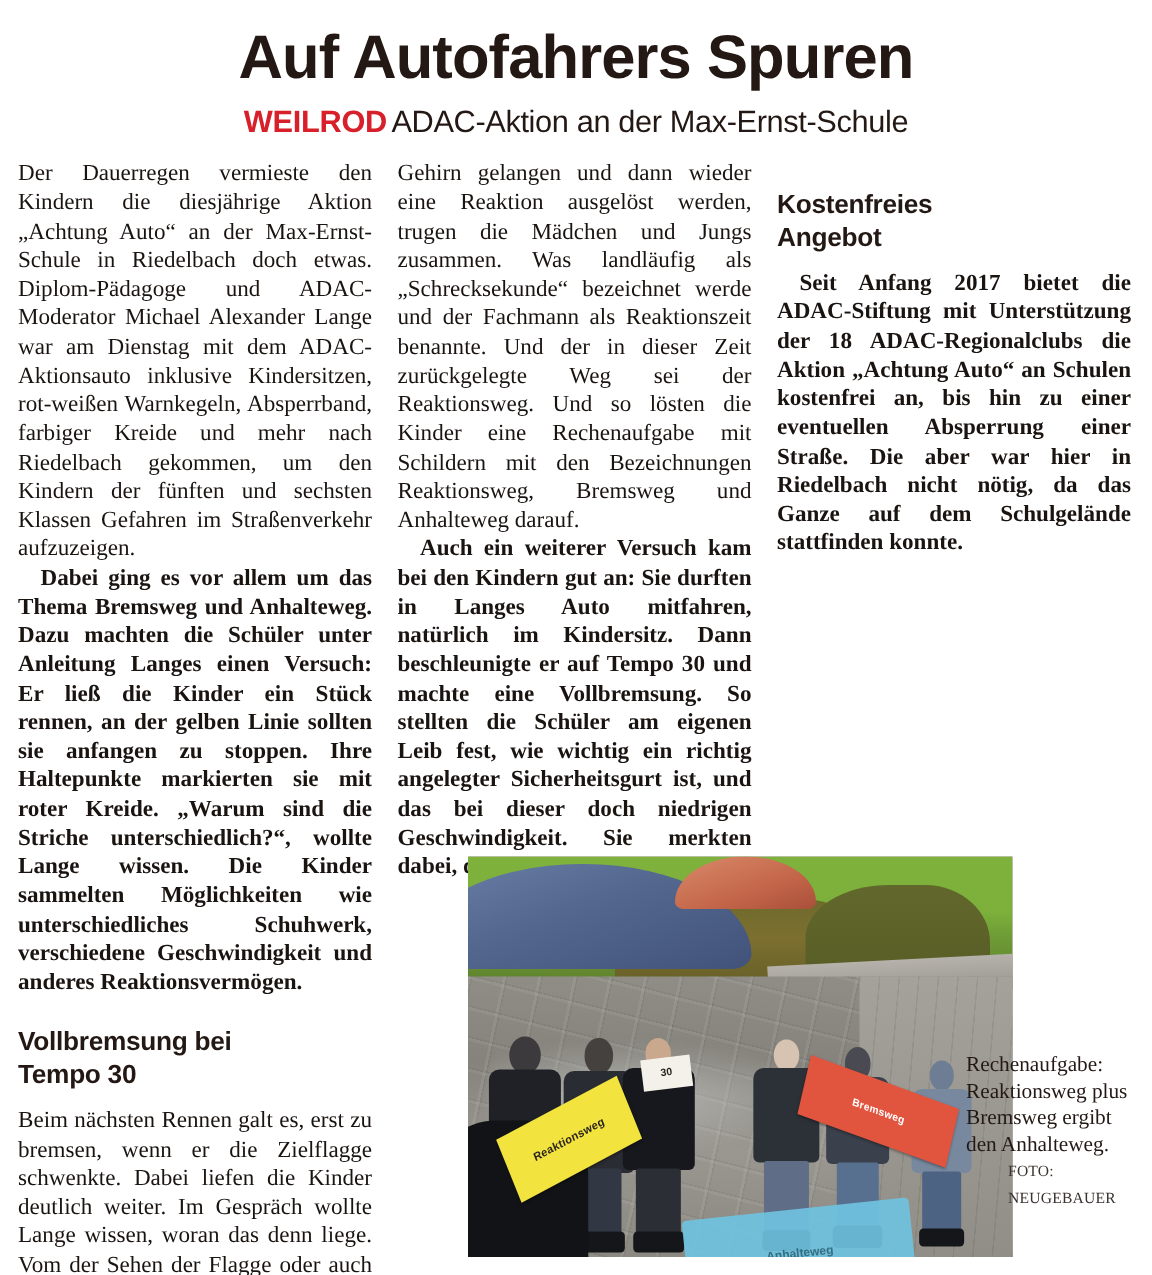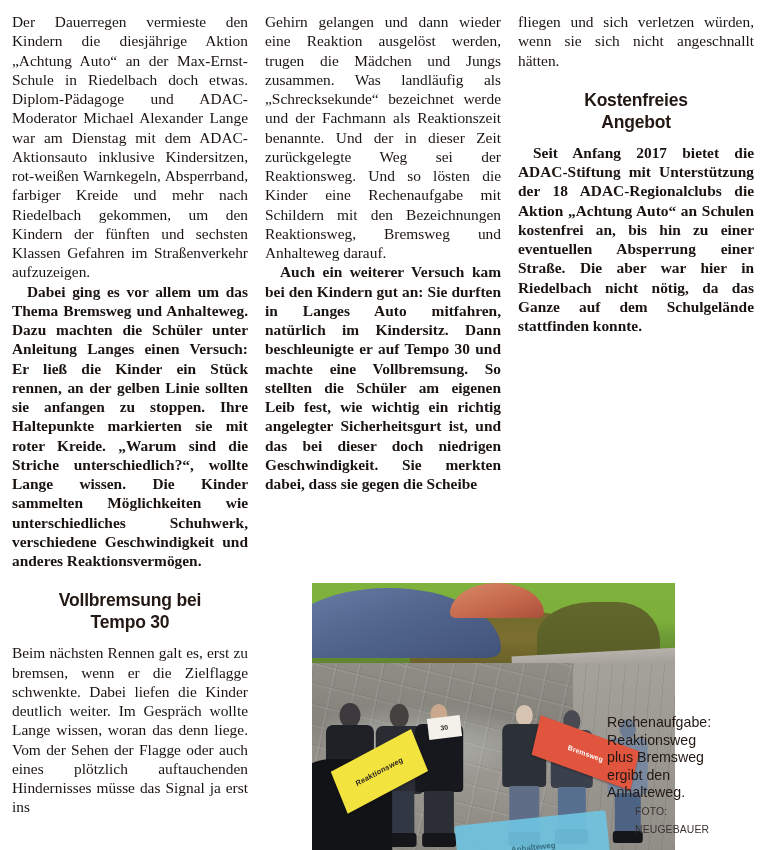--- a/index.html
+++ b/index.html
@@ -79,21 +79,20 @@
   }
   p.body.indent { text-indent: 15px; font-weight: bold; }
 
   h2.crosshead {
     font-family: "Liberation Sans", "DejaVu Sans", sans-serif;
     font-weight: bold;
     font-size: 17.5px;
     line-height: 22px;
     color: #231813;
     margin: 19px 0 10px 0;
-    text-align: center;
     letter-spacing: -0.2px;
     white-space: pre-line;
   }
 
   
   .photo-block {
     position: absolute;
     left: 272px;
     top: 555px;
     width: 363px;
@@ -203,60 +202,65 @@
   .sign-white {
     left: 32%; top: 50%; width: 9%; height: 8%;
     background: #f3f1ea;
     transform: rotate(-7deg);
     font-size: 7px;
   }
 
   
   .caption {
     position: absolute;
-    left: 607px;
+    left: 644px;
     top: 702px;
     width: 118px;
-    font-family: Liberation Sans, sans-serif;
+    font-family: Liberation Serif, serif;
     font-size: 14.2px;
     line-height: 17.6px;
     color: #231813;
   }
   .caption .credit {
     display: block;
     margin-top: 1px;
     font-size: 10.4px;
     letter-spacing: .15px;
     color: #3a3330;
     padding-left: 28px;
   }
 </style>
 </head>
 <body>
 
 <div class="page">
 
+  <header class="masthead">
+    <h1 class="headline">Auf Autofahrers Spuren</h1>
+    <div class="subhead-line">
+      <span class="kicker">WEILROD</span><span class="subhead-text">ADAC-Aktion an der Max-Ernst-Schule</span>
+    </div>
+  </header>
 
   <div class="columns">
 
     <div class="col">
       <p class="body">Der Dauerregen vermieste den Kindern die diesjährige Aktion „Achtung Auto“ an der Max-Ernst-Schule in Riedelbach doch etwas. Diplom-Pädagoge und ADAC-Moderator Michael Alexander Lange war am Dienstag mit dem ADAC-Aktionsauto inklusive Kindersitzen, rot-weißen Warnkegeln, Absperrband, farbiger Kreide und mehr nach Riedelbach gekommen, um den Kindern der fünften und sechsten Klassen Gefahren im Straßenverkehr aufzuzeigen.</p>
       <p class="body indent">Dabei ging es vor allem um das Thema Bremsweg und Anhalteweg. Dazu machten die Schüler unter Anleitung Langes einen Versuch: Er ließ die Kinder ein Stück rennen, an der gelben Linie sollten sie anfangen zu stoppen. Ihre Haltepunkte markierten sie mit roter Kreide. „Warum sind die Striche unterschiedlich?“, wollte Lange wissen. Die Kinder sammelten Möglichkeiten wie unterschiedliches Schuhwerk, verschiedene Geschwindigkeit und anderes Reaktionsvermögen.</p>
       <h2 class="crosshead">Vollbremsung bei
 Tempo 30</h2>
       <p class="body">Beim nächsten Rennen galt es, erst zu bremsen, wenn er die Zielflagge schwenkte. Dabei liefen die Kinder deutlich weiter. Im Gespräch wollte Lange wissen, woran das denn liege. Vom der Sehen der Flagge oder auch eines plötzlich auftauchenden Hindernisses müsse das Signal ja erst ins</p>
     </div>
 
     <div class="col">
       <p class="body">Gehirn gelangen und dann wieder eine Reaktion ausgelöst werden, trugen die Mädchen und Jungs zusammen. Was landläufig als „Schrecksekunde“ bezeichnet werde und der Fachmann als Reaktionszeit benannte. Und der in dieser Zeit zurückgelegte Weg sei der Reaktionsweg. Und so lösten die Kinder eine Rechenaufgabe mit Schildern mit den Bezeichnungen Reaktionsweg, Bremsweg und Anhalteweg darauf.</p>
       <p class="body indent">Auch ein weiterer Versuch kam bei den Kindern gut an: Sie durften in Langes Auto mitfahren, natürlich im Kindersitz. Dann beschleunigte er auf Tempo 30 und machte eine Vollbremsung. So stellten die Schüler am eigenen Leib fest, wie wichtig ein richtig angelegter Sicherheitsgurt ist, und das bei dieser doch niedrigen Geschwindigkeit. Sie merkten dabei, dass sie gegen die Scheibe</p>
     </div>
 
     <div class="col">
-      <p class="body">fliegen und sich verletzen würden, wenn sie sich nicht angeschnallt hätten.</p>
       <h2 class="crosshead">Kostenfreies
 Angebot</h2>
       <p class="body indent">Seit Anfang 2017 bietet die ADAC-Stiftung mit Unterstützung der 18 ADAC-Regionalclubs die Aktion „Achtung Auto“ an Schulen kostenfrei an, bis hin zu einer eventuellen Absperrung einer Straße. Die aber war hier in Riedelbach nicht nötig, da das Ganze auf dem Schulgelände stattfinden konnte.</p>
     </div>
   </div>
 
   <figure class="photo-block">
     <div class="photo">
       <div class="ph-lawn"></div>
       <div class="ph-hedge"></div>

